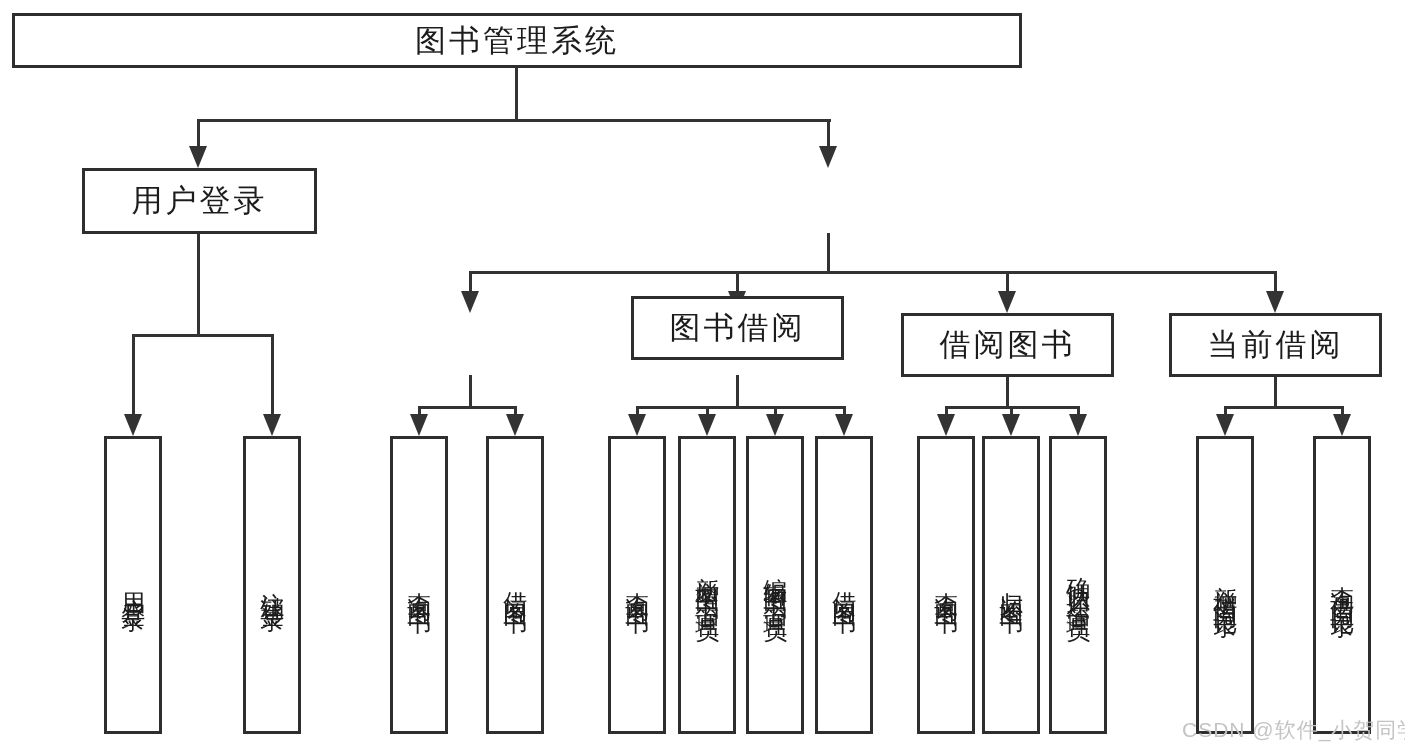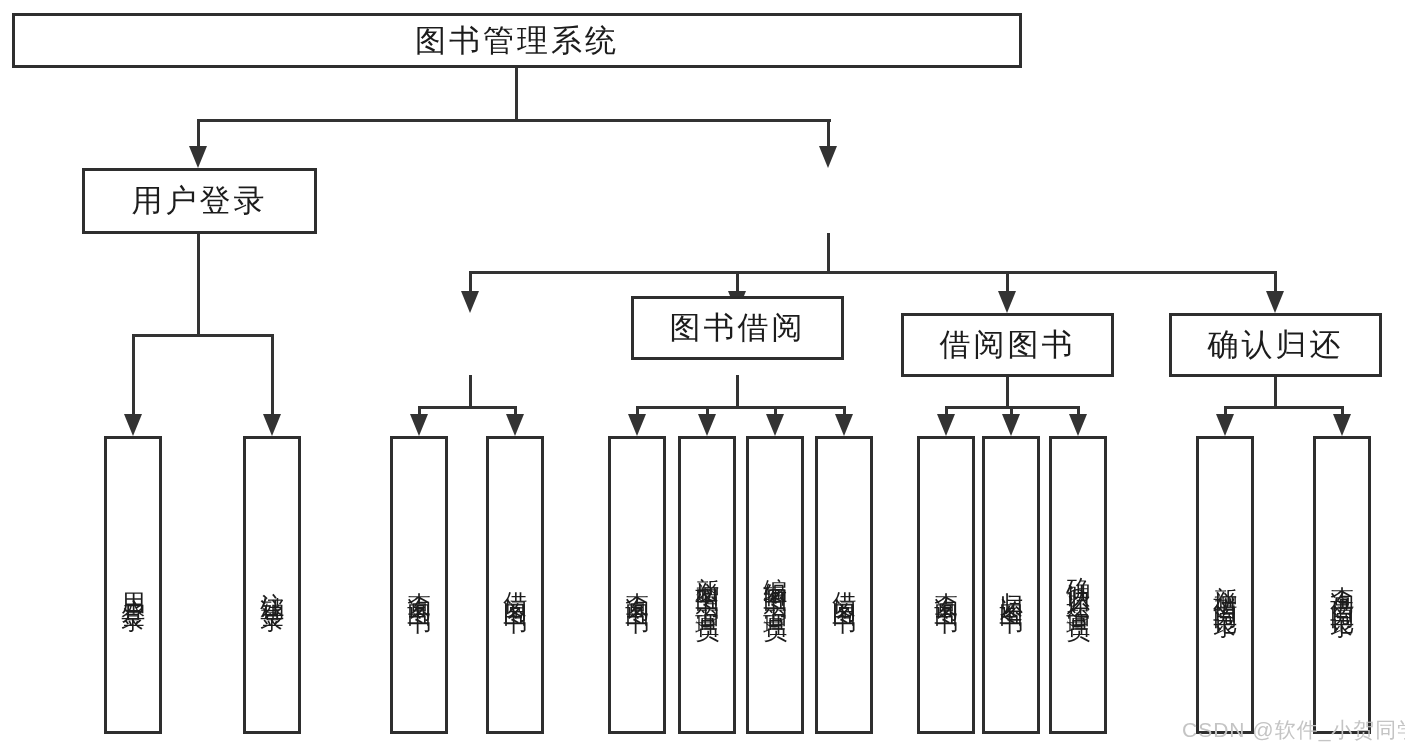--- a/index.html
+++ b/index.html
@@ -125,21 +125,21 @@
     <span class="lbl">用户登录</span>
   </div>
 
   <div class="box" style="left:631px;top:296px;width:213px;height:64px">
     <span class="lbl">图书借阅</span>
   </div>
   <div class="box" style="left:901px;top:313px;width:213px;height:64px">
     <span class="lbl">借阅图书</span>
   </div>
   <div class="box" style="left:1169px;top:313px;width:213px;height:64px">
-    <span class="lbl">确认归还</span>
+    <span class="lbl">当前借阅</span>
   </div>
 
   <div class="box" style="left:104px;top:436px;width:58px;height:298px">
     <span class="vlbl">用户登录</span>
   </div>
   <div class="box" style="left:243px;top:436px;width:58px;height:298px">
     <span class="vlbl">注销登录</span>
   </div>
 
   <div class="box" style="left:390px;top:436px;width:58px;height:298px">

